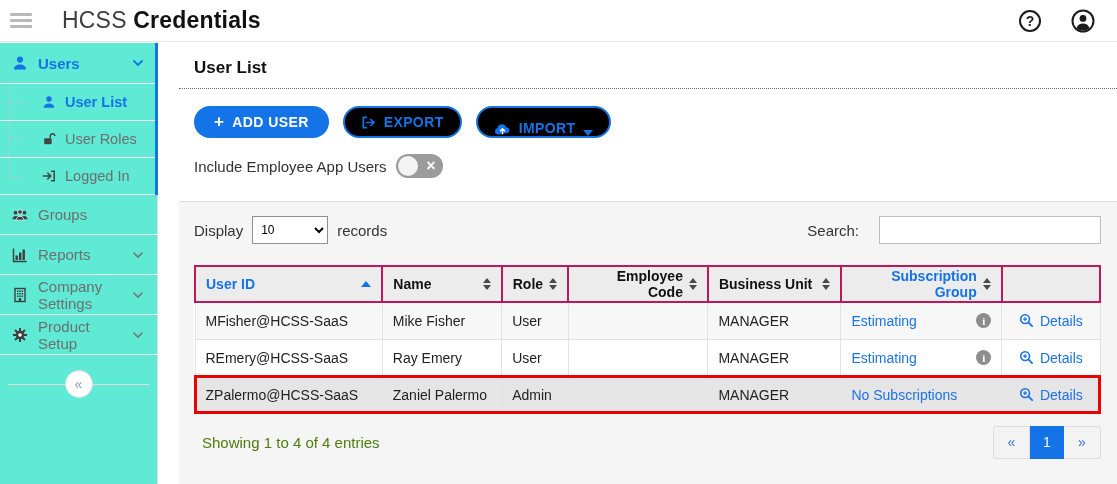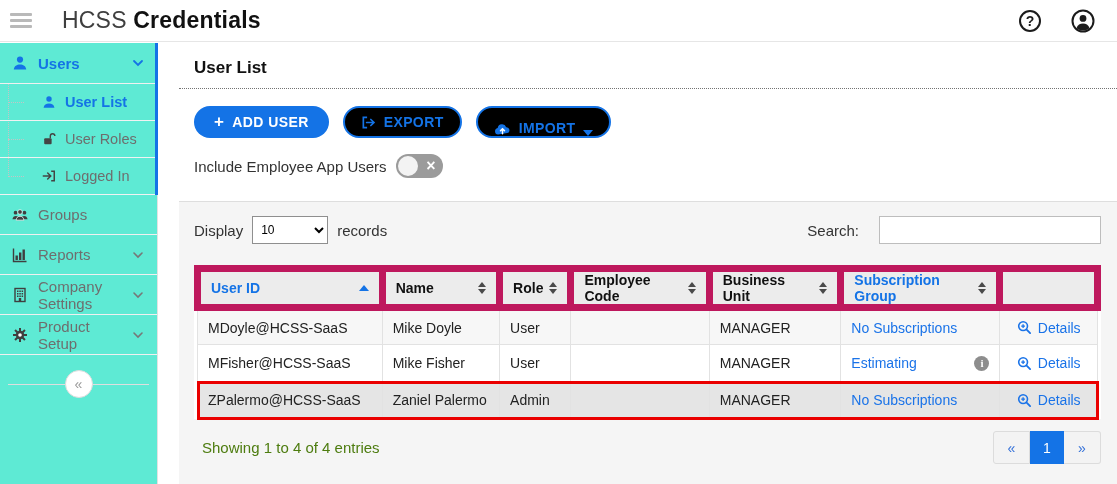--- a/index.html
+++ b/index.html
@@ -73,22 +73,22 @@
                 border-top:1px solid #dedede; padding:12px 16px 0 15px;margin-top:16px; }
   .controls-row { display:flex; align-items:center; justify-content:space-between; margin-top:2px; }
   .display-ctl { display:flex; align-items:center; font-size:15px; color:#333; gap:9px; }
   .display-ctl select { width:76px; height:28px; border:1px solid #8f8f8f; background:#fff;
                         font-size:12px; padding:0 4px; font-family:"Liberation Sans", sans-serif; }
   .search-ctl { display:flex; align-items:center; font-size:15px; color:#333; gap:20px; }
   .search-ctl input { width:222px; height:28px; border:1px solid #bdbdbd; background:#fff;
                       font-size:14px; padding:0 6px; font-family:"Liberation Sans", sans-serif; }
 
   table.user-table { width:100%; border-collapse:collapse; margin-top:21px; background:#fff; font-size:14px; }
-  .user-table th { background:#ececec; height:36px; text-align:left; padding:0 10px;
-                   border:7px solid #be185d; font-weight:bold; color:#111; }
+  .user-table th { background:#ececec; height:36px; text-align:right; padding:0 10px;
+                   border:2px solid #be185d; font-weight:bold; color:#111; }
   .user-table td { height:37px; padding:0 10px; border:1px solid #e2e2e2; color:#222; }
   .user-table tbody tr:nth-child(odd) td { background:#f7f7f7; }
   .user-table tbody tr:nth-child(even) td { background:#ffffff; }
   .user-table tbody tr.highlighted { outline:3px solid #ea0000; outline-offset:-2px; }
   .user-table tbody tr.highlighted td { background:#e5e5e5; }
   .th-inner { display:flex; align-items:center; justify-content:space-between; gap:6px; }
   .th-blue { color:#1473e6; }
   .sort-both { display:flex; flex-direction:column; gap:2px; }
   .tri-up { width:0; height:0; border-left:4px solid transparent; border-right:4px solid transparent;
             border-bottom:5px solid #4a4a4a; }
@@ -359,40 +359,45 @@
                   <span class="tri-up"></span>
                   <span class="tri-down"></span>
                 </span>
               </div>
           </th>
           <th></th>
         </tr>
       </thead>
       <tbody>
         <tr>
-          <td>MDoyle@HCSS-SaaS</td>
-          <td>Mike Doyle</td>
+          <td>MFisher@HCSS-SaaS</td>
+          <td>Mike Fisher</td>
           <td>User</td>
           <td></td>
           <td>MANAGER</td>
-          <td><a class="grid-link">No Subscriptions</a></td>
+          <td>
+            <span class="sub-cell">
+              <a class="grid-link">Estimating</a>
+              <span class="info-badge">i</span>
+            </span>
+          </td>
           <td>
             <span class="details-cell">
               <svg viewBox="0 0 16 16" width="15" height="15">
                 <circle cx="6.5" cy="6.5" r="4.7" fill="none" stroke="#1a73e8" stroke-width="1.7"></circle>
                 <path d="M6.5 4.5v4M4.5 6.5h4" stroke="#1a73e8" stroke-width="1.4"></path>
                 <path d="M10 10l4 4" stroke="#1a73e8" stroke-width="1.9" stroke-linecap="round"></path>
               </svg>
               <a class="grid-link">Details</a>
             </span>
           </td>
         </tr>
         <tr>
-          <td>MFisher@HCSS-SaaS</td>
-          <td>Mike Fisher</td>
+          <td>REmery@HCSS-SaaS</td>
+          <td>Ray Emery</td>
           <td>User</td>
           <td></td>
           <td>MANAGER</td>
           <td>
             <span class="sub-cell">
               <a class="grid-link">Estimating</a>
               <span class="info-badge">i</span>
             </span>
           </td>
           <td>

